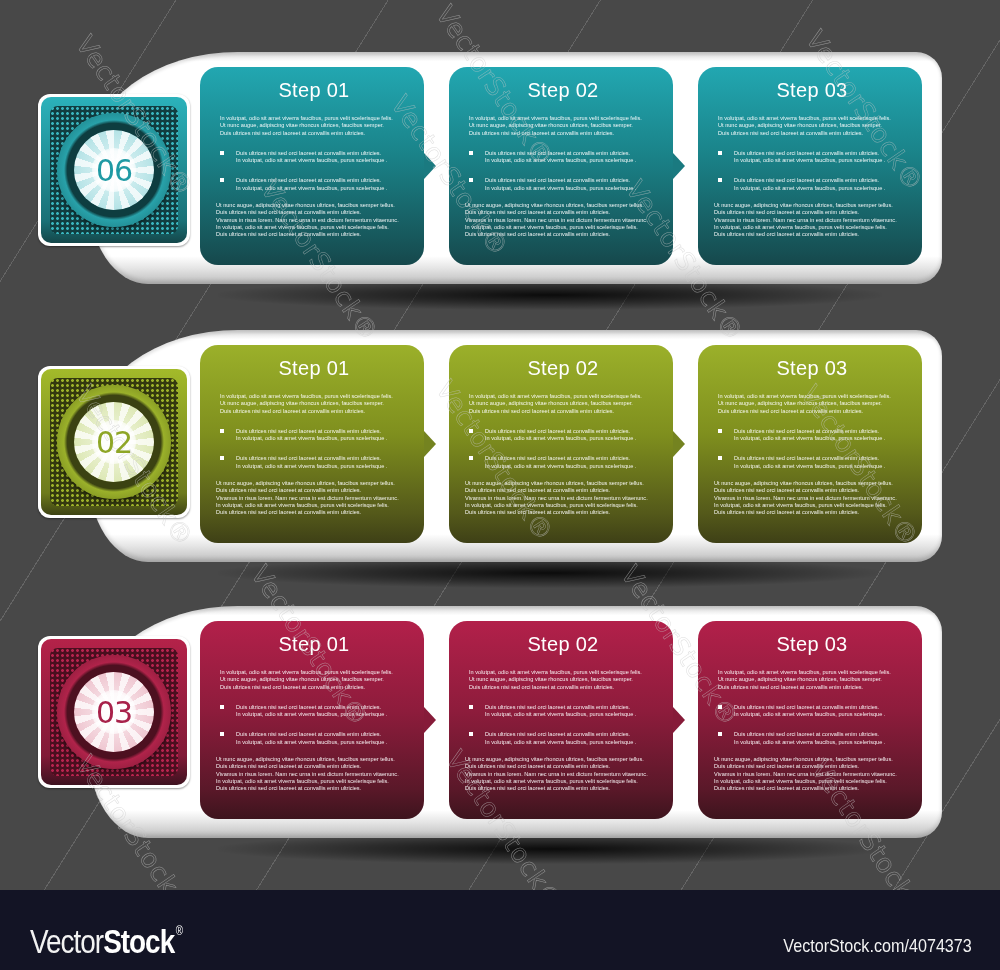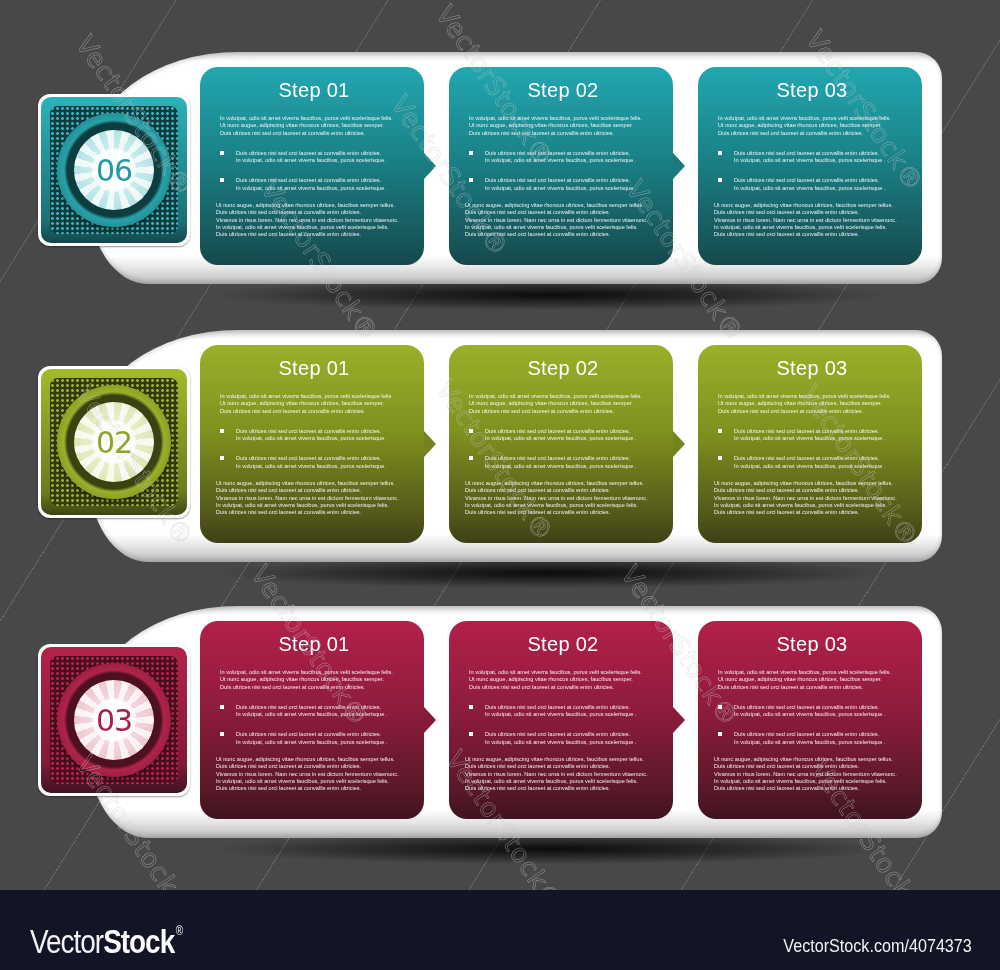--- a/index.html
+++ b/index.html
@@ -376,21 +376,21 @@
           <div>Vivamus in risus lorem. Nam nec urna in est dictum fermentum vitaenunc.</div>
           <div>In volutpat, odio sit amet viverra faucibus, purus velit scelerisque felis.</div>
           <div>Duis ultrices nisi sed orci laoreet at convallis enim ultricies.</div>
       </div>
     </div>
   </div>
 
   <div class="band crimson" style="top:606px;">
     <div class="band-shadow"></div>
     <div class="band-body"></div>
-    <div class="badge" style="top:38px;">
+    <div class="badge" style="top:30px;">
       <div class="badge-inner">
         <div class="badge-mesh"></div>
         <div class="badge-ring"></div>
         <div class="badge-disc">
           <span class="badge-num">03</span>
         </div>
       </div>
     </div>
     <div class="card" style="left:162px;">
       <div class="card-arrow"></div>

